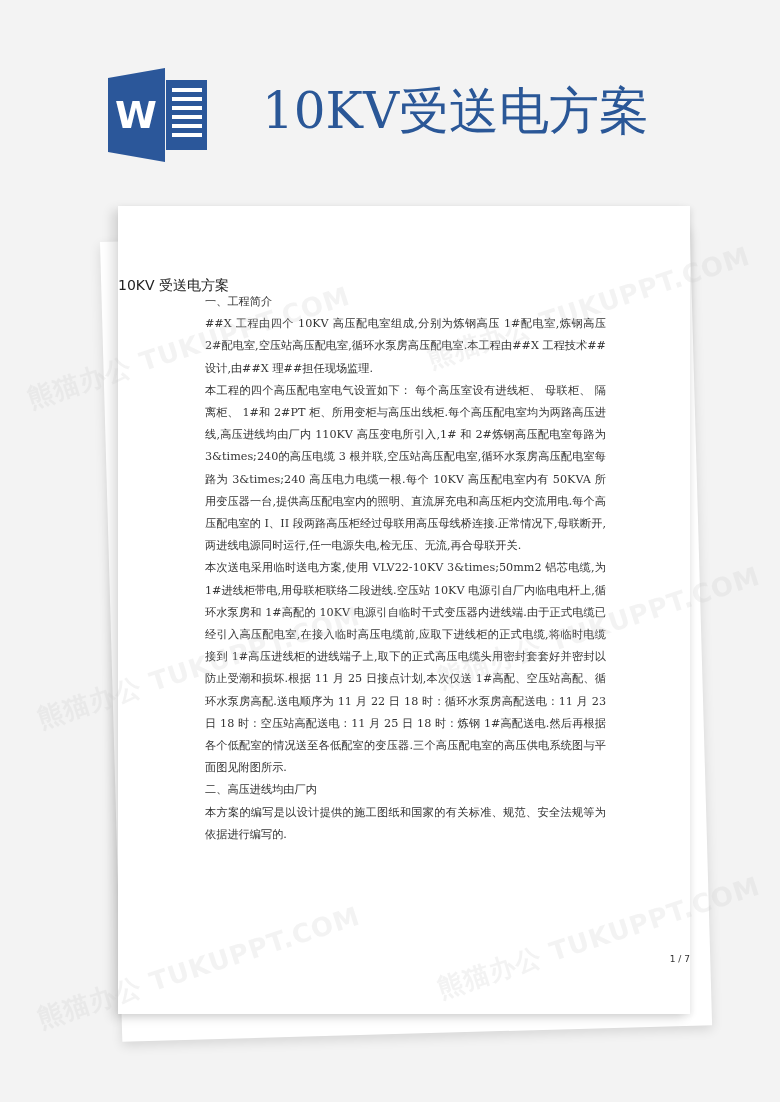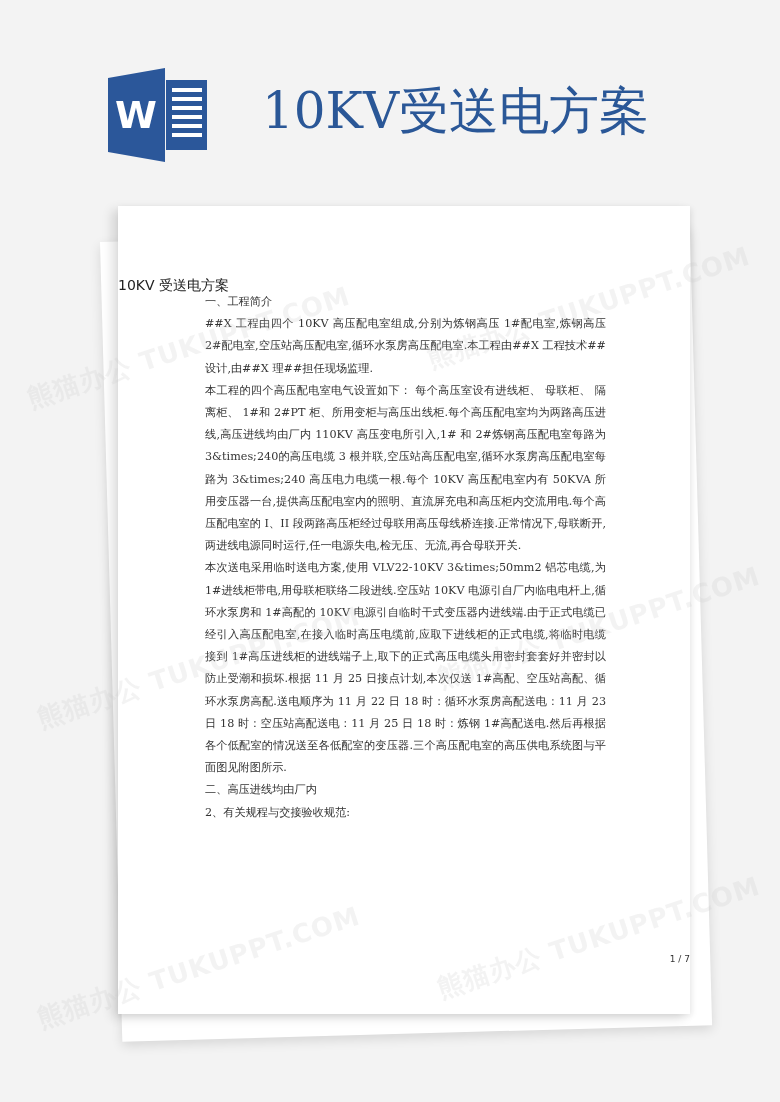--- a/index.html
+++ b/index.html
@@ -130,21 +130,21 @@
 <div class="back-page"></div>
 
 <div class="main-page">
   <div class="doc-title">10KV 受送电方案</div>
   <div class="doc-body">
     <p>一、工程简介</p>
     <p>##X 工程由四个 10KV 高压配电室组成,分别为炼钢高压 1#配电室,炼钢高压 2#配电室,空压站高压配电室,循环水泵房高压配电室.本工程由##X 工程技术##设计,由##X 理##担任现场监理.</p>
     <p>本工程的四个高压配电室电气设置如下： 每个高压室设有进线柜、 母联柜、 隔离柜、 1#和 2#PT 柜、所用变柜与高压出线柜.每个高压配电室均为两路高压进线,高压进线均由厂内 110KV 高压变电所引入,1# 和 2#炼钢高压配电室每路为 3&amp;times;240的高压电缆 3 根并联,空压站高压配电室,循环水泵房高压配电室每路为 3&amp;times;240 高压电力电缆一根.每个 10KV 高压配电室内有 50KVA 所用变压器一台,提供高压配电室内的照明、直流屏充电和高压柜内交流用电.每个高压配电室的 I、II 段两路高压柜经过母联用高压母线桥连接.正常情况下,母联断开,两进线电源同时运行,任一电源失电,检无压、无流,再合母联开关.</p>
     <p>本次送电采用临时送电方案,使用 VLV22-10KV 3&amp;times;50mm2 铝芯电缆,为 1#进线柜带电,用母联柜联络二段进线.空压站 10KV 电源引自厂内临电电杆上,循环水泵房和 1#高配的 10KV 电源引自临时干式变压器内进线端.由于正式电缆已经引入高压配电室,在接入临时高压电缆前,应取下进线柜的正式电缆,将临时电缆接到 1#高压进线柜的进线端子上,取下的正式高压电缆头用密封套套好并密封以防止受潮和损坏.根据 11 月 25 日接点计划,本次仅送 1#高配、空压站高配、循环水泵房高配.送电顺序为 11 月 22 日 18 时：循环水泵房高配送电：11 月 23 日 18 时：空压站高配送电：11 月 25 日 18 时：炼钢 1#高配送电.然后再根据各个低配室的情况送至各低配室的变压器.三个高压配电室的高压供电系统图与平面图见附图所示.</p>
     <p>二、高压进线均由厂内</p>
-    <p>2、有关规程与交接验收规范:</p>
+    <p>本方案的编写是以设计提供的施工图纸和国家的有关标准、规范、安全法规等为依据进行编写的.</p>
   </div>
   <div class="page-number">1 / 7</div>
 </div>
 
 <div class="watermark" style="left:20px; top:330px;">熊猫办公 TUKUPPT.COM</div>
 <div class="watermark" style="left:420px; top:290px;">熊猫办公 TUKUPPT.COM</div>
 <div class="watermark" style="left:30px; top:650px;">熊猫办公 TUKUPPT.COM</div>
 <div class="watermark" style="left:430px; top:610px;">熊猫办公 TUKUPPT.COM</div>
 <div class="watermark" style="left:30px; top:950px;">熊猫办公 TUKUPPT.COM</div>
 <div class="watermark" style="left:430px; top:920px;">熊猫办公 TUKUPPT.COM</div>

